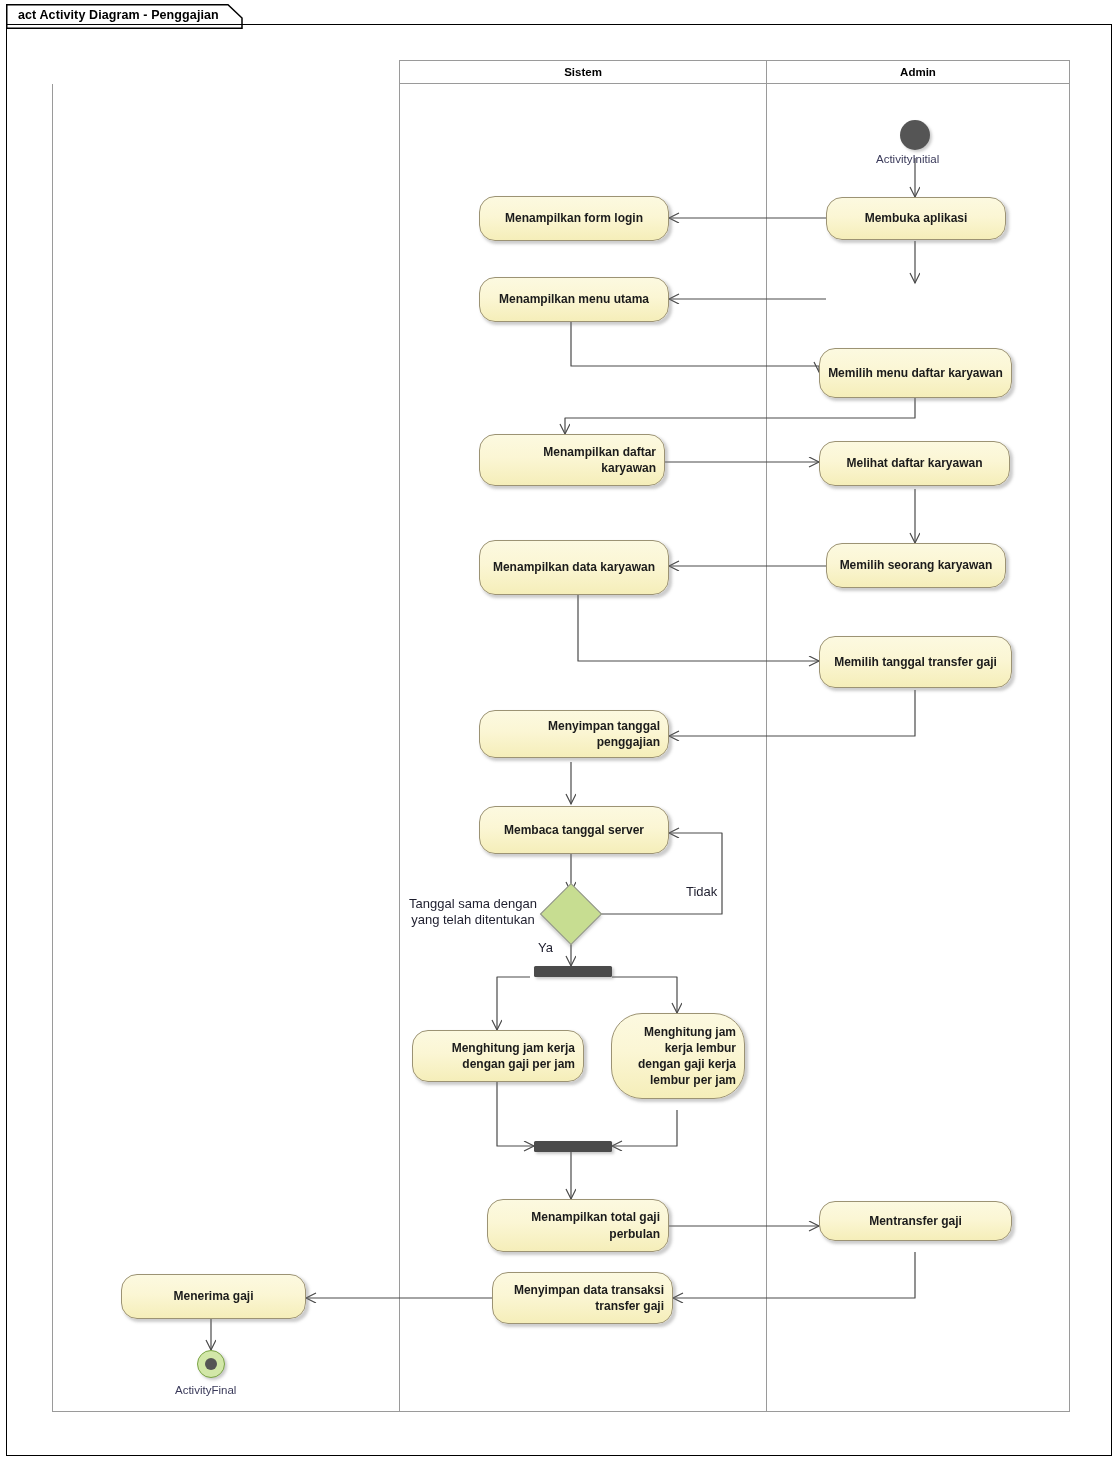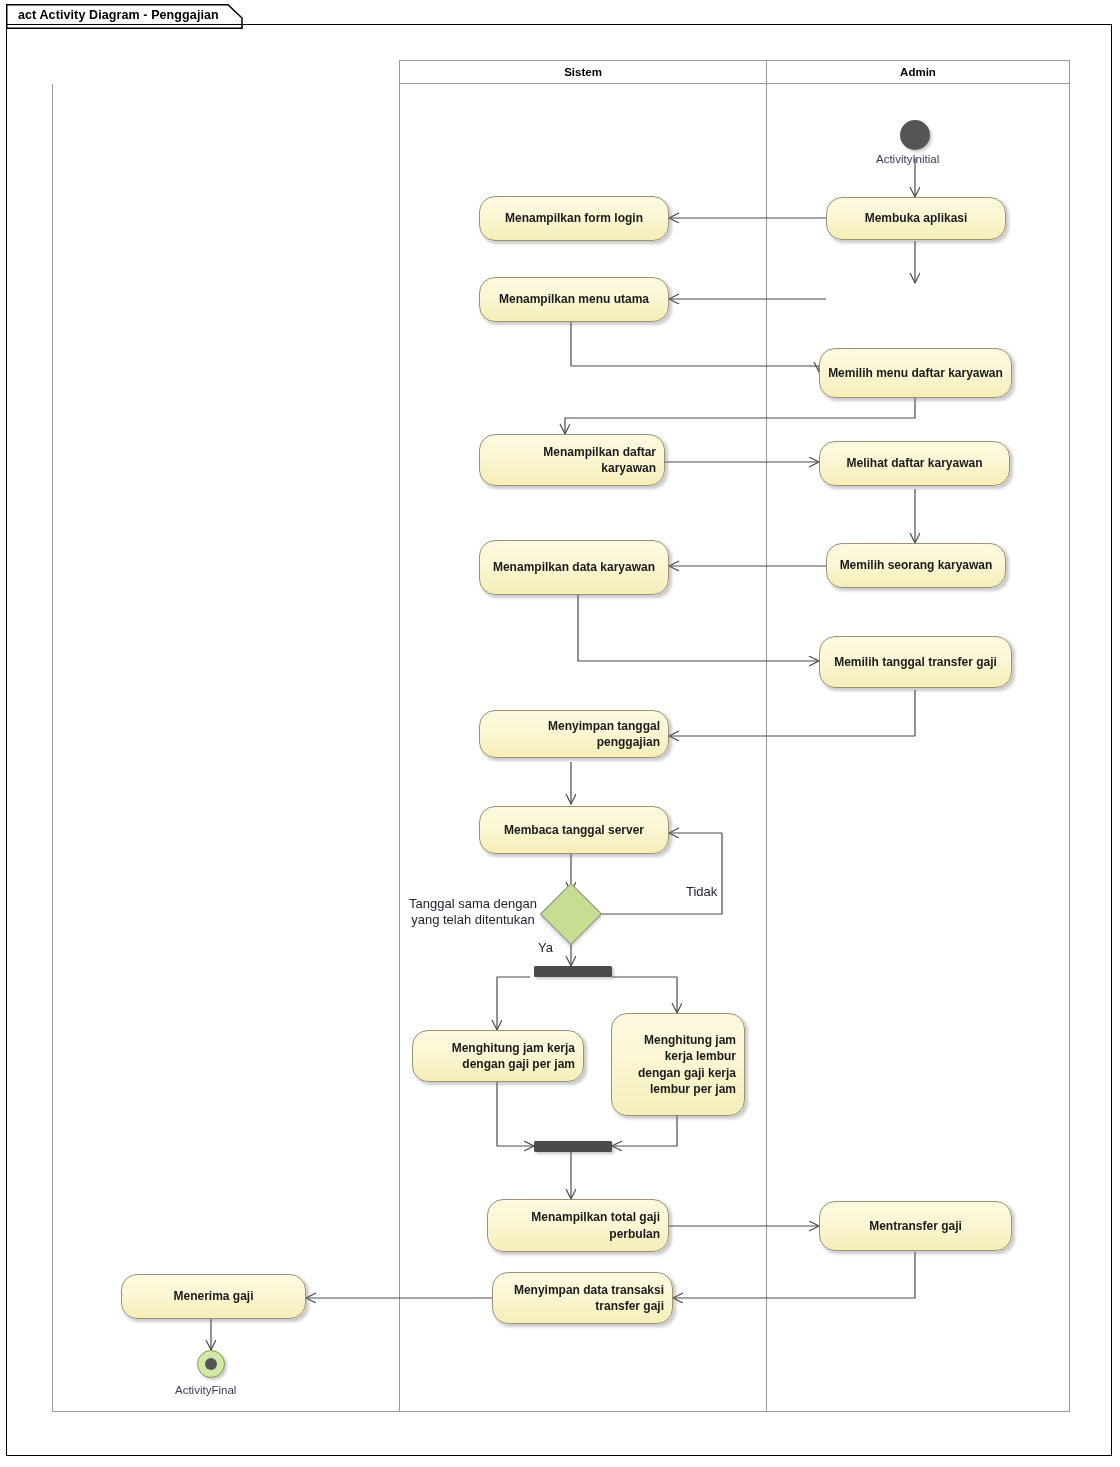--- a/index.html
+++ b/index.html
@@ -129,30 +129,30 @@
   </svg>
 
   <div class="init-node" style="left:900px;top:120px;"></div>
   <div class="node-caption" style="left:876px;top:153px;">ActivityInitial</div>
 
   <div class="node" style="left:826px;top:197px;width:180px;height:43px;">Membuka aplikasi</div>
   <div class="node" style="left:819px;top:441px;width:191px;height:45px;">Melihat daftar karyawan</div>
   <div class="node" style="left:819px;top:348px;width:193px;height:50px;">Memilih menu daftar karyawan</div>
   <div class="node" style="left:826px;top:543px;width:180px;height:45px;">Memilih seorang karyawan</div>
   <div class="node" style="left:819px;top:636px;width:193px;height:52px;">Memilih tanggal transfer gaji</div>
-  <div class="node" style="left:819px;top:1201px;width:193px;height:50px;">Mentransfer gaji</div>
+  <div class="node" style="left:819px;top:1201px;width:193px;height:40px;">Mentransfer gaji</div>
 
   <div class="node" style="left:479px;top:196px;width:190px;height:45px;">Menampilkan form login</div>
   <div class="node" style="left:479px;top:277px;width:190px;height:45px;">Menampilkan menu utama</div>
   <div class="node" style="left:479px;top:434px;width:186px;height:52px;">Menampilkan daftar karyawan</div>
   <div class="node" style="left:479px;top:540px;width:190px;height:55px;">Menampilkan data karyawan</div>
   <div class="node" style="left:479px;top:710px;width:190px;height:48px;">Menyimpan tanggal penggajian</div>
   <div class="node" style="left:479px;top:806px;width:190px;height:48px;">Membaca tanggal server</div>
   <div class="node" style="left:412px;top:1030px;width:172px;height:52px;">Menghitung jam kerja dengan gaji per jam</div>
-  <div class="node" style="left:611px;top:1013px;width:134px;height:103px;">Menghitung jam kerja lembur dengan gaji kerja lembur per jam</div>
+  <div class="node" style="left:611px;top:1013px;width:134px;height:86px;border-radius:31px;">Menghitung jam kerja lembur dengan gaji kerja lembur per jam</div>
   <div class="node" style="left:487px;top:1199px;width:182px;height:53px;">Menampilkan total gaji perbulan</div>
   <div class="node" style="left:492px;top:1272px;width:181px;height:52px;">Menyimpan data transaksi transfer gaji</div>
 
   <div class="node" style="left:121px;top:1274px;width:185px;height:45px;">Menerima gaji</div>
   <div class="final-node" style="left:197px;top:1350px;"></div>
   <div class="node-caption" style="left:175px;top:1384px;">ActivityFinal</div>
 
   <div class="diamond" style="left:549px;top:892px;"></div>
   <div class="edge-label multi" style="left:396px;top:896px;width:154px;">Tanggal sama dengan yang telah ditentukan</div>
   <div class="edge-label" style="left:686px;top:884px;">Tidak</div>

